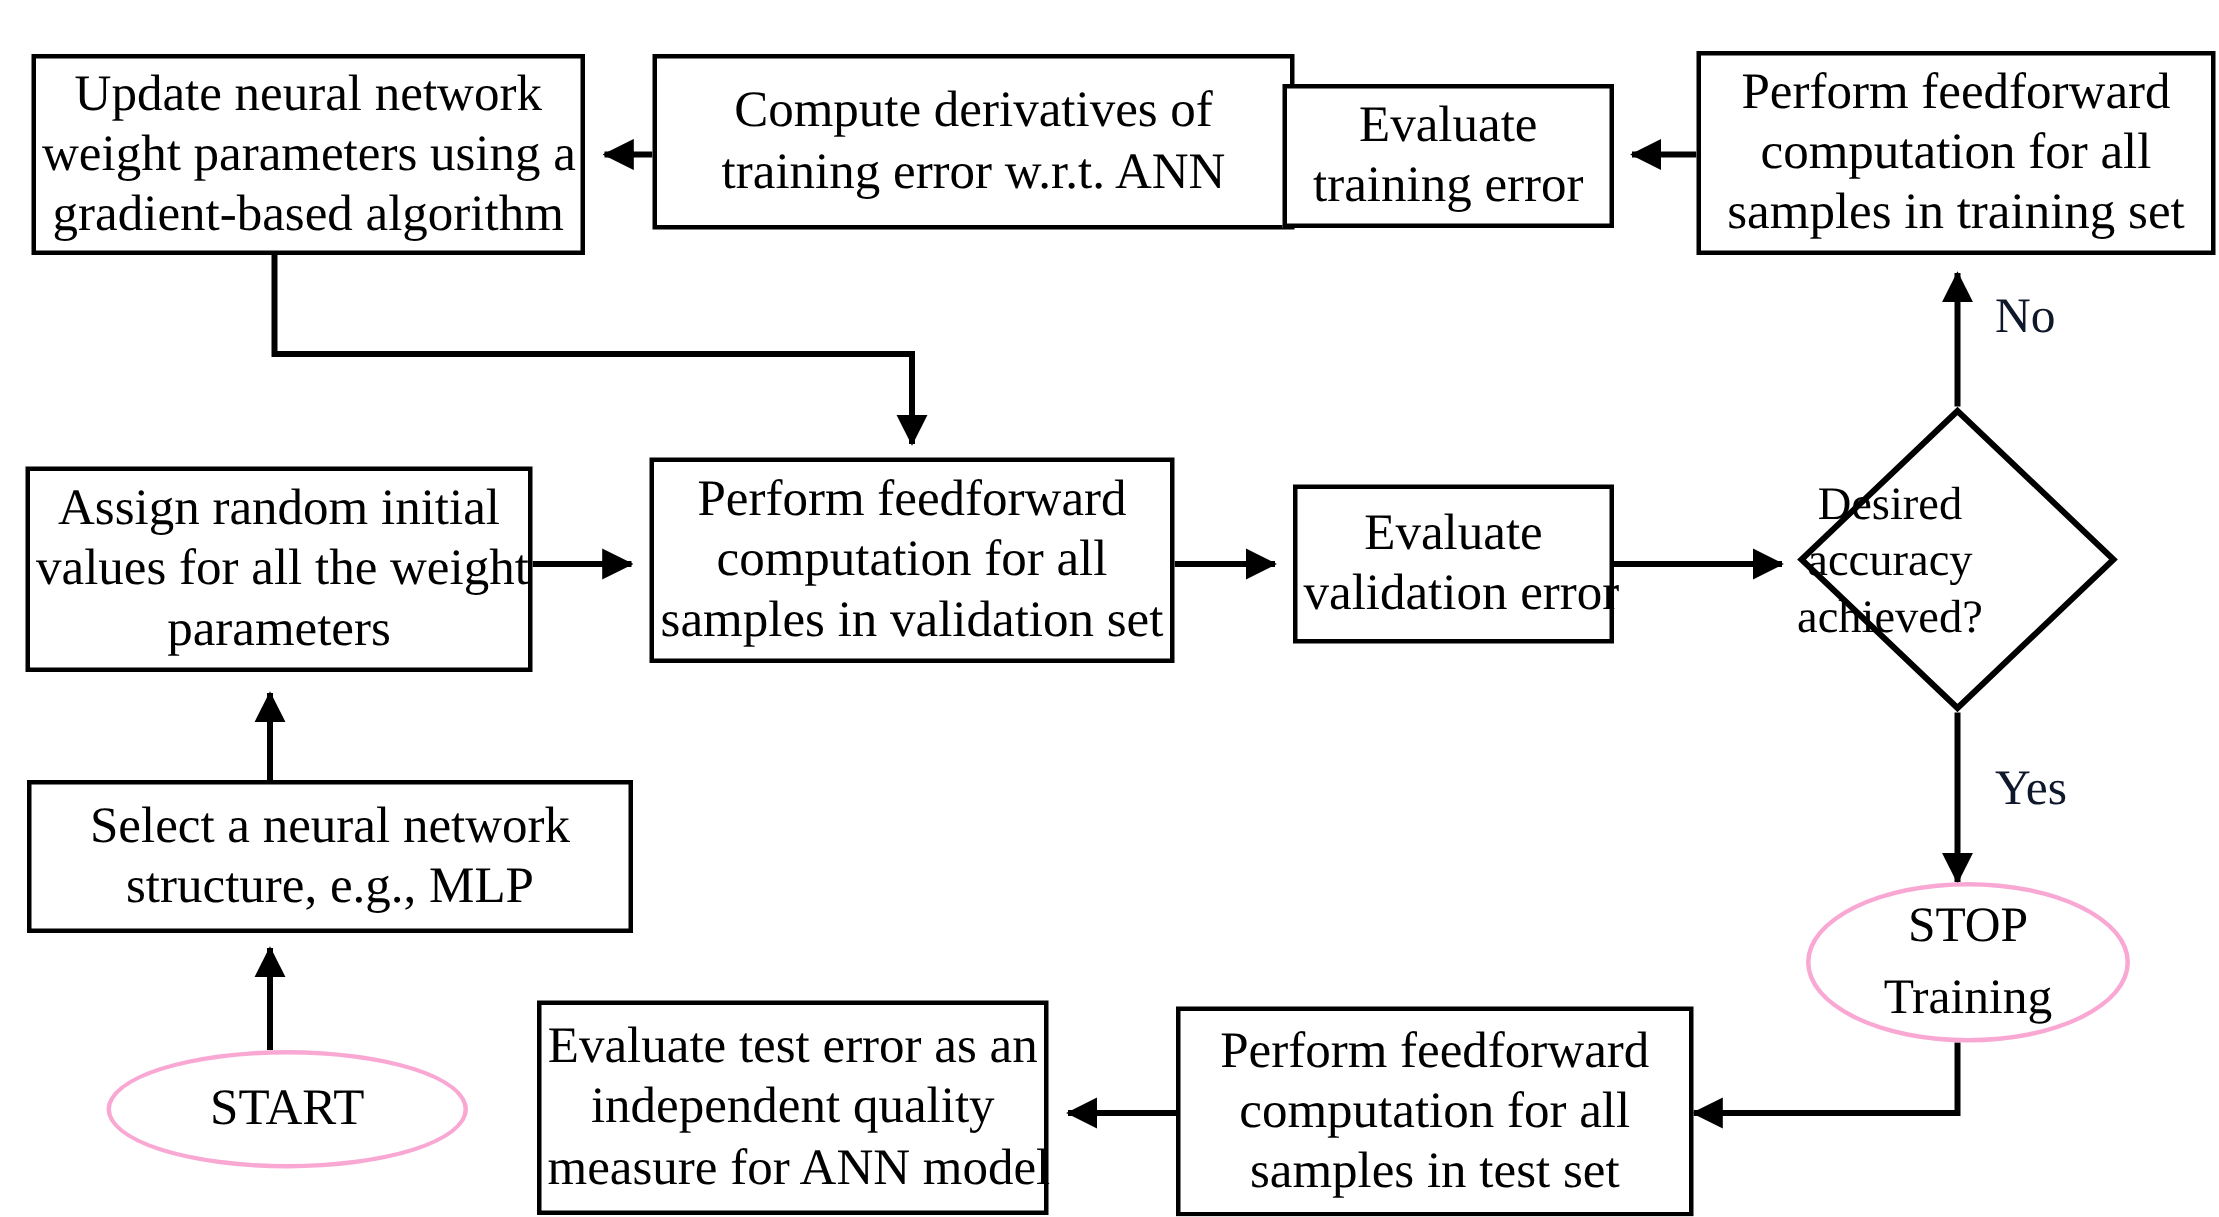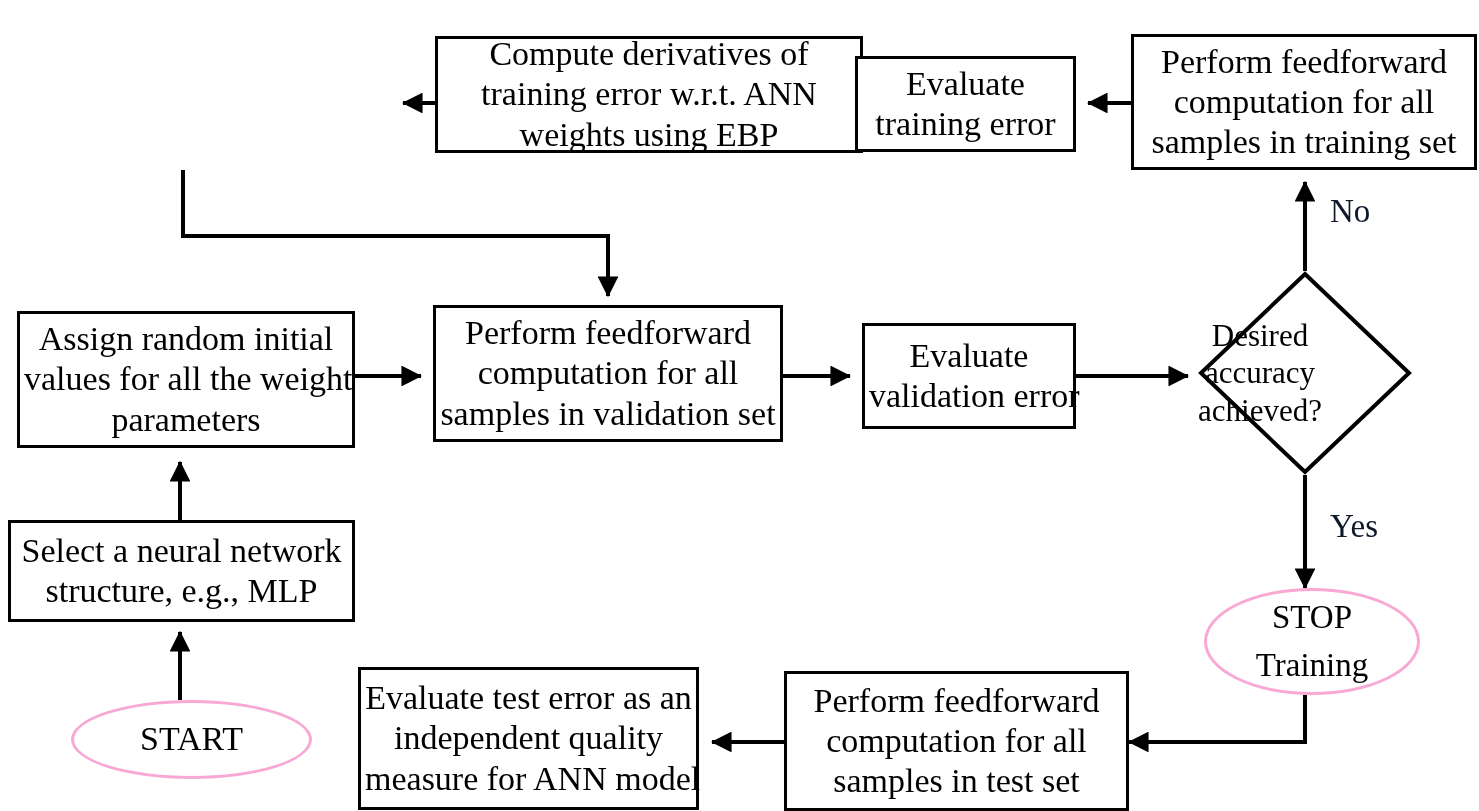--- a/index.html
+++ b/index.html
@@ -104,26 +104,32 @@
       <path d="M 180 520 L 180 462" marker-end="url(#arrow)"></path>
 
       <path d="M 180 700 L 180 632" marker-end="url(#arrow)"></path>
 
       <path d="M 1305 695 L 1305 742 L 1129 742" marker-end="url(#arrow)"></path>
 
       <path d="M 784 742 L 712 742" marker-end="url(#arrow)"></path>
     </g>
   </svg>
 
+  <div class="node box f34" style="left:21px; top:36px; width:369px; height:134px;">
+    <div class="lines">
+      <span class="ln">Update neural network</span>
+      <span class="ln">weight parameters using a</span>
+      <span class="ln">gradient-based algorithm</span>
+    </div>
+  </div>
 
   <div class="node box f34" style="left:435px; top:36px; width:428px; height:117px;">
     <div class="lines">
       <span class="ln">Compute derivatives of</span>
       <span class="ln">training error w.r.t. ANN</span>
-      <span class="ln">weights using EBP</span>
     </div>
   </div>
 
   <div class="node box f34" style="left:855px; top:56px; width:221px; height:96px;">
     <div class="lines">
       <span class="ln">Evaluate</span>
       <span class="ln">training error</span>
     </div>
   </div>
 
@@ -166,21 +172,21 @@
       <span class="ln" style="display:block">Desired</span>
       <span class="ln" style="display:block">accuracy</span>
       <span class="ln" style="display:block">achieved?</span>
     </div>
   </div>
 
   <div class="edge-label f33" style="left:1330px; top:193px;">No</div>
 
   <div class="edge-label f33" style="left:1330px; top:508px;">Yes</div>
 
-  <div class="node box f34" style="left:8px; top:520px; width:347px; height:102px;">
+  <div class="node box f34" style="left:18px; top:520px; width:404px; height:102px;">
     <div class="lines">
       <span class="ln">Select a neural network</span>
       <span class="ln">structure, e.g., MLP</span>
     </div>
   </div>
 
   <div class="node ellipse f34" style="left:71px; top:700px; width:241px; height:79px;">
     <div class="lines">
       <span class="ln">START</span>
     </div>

